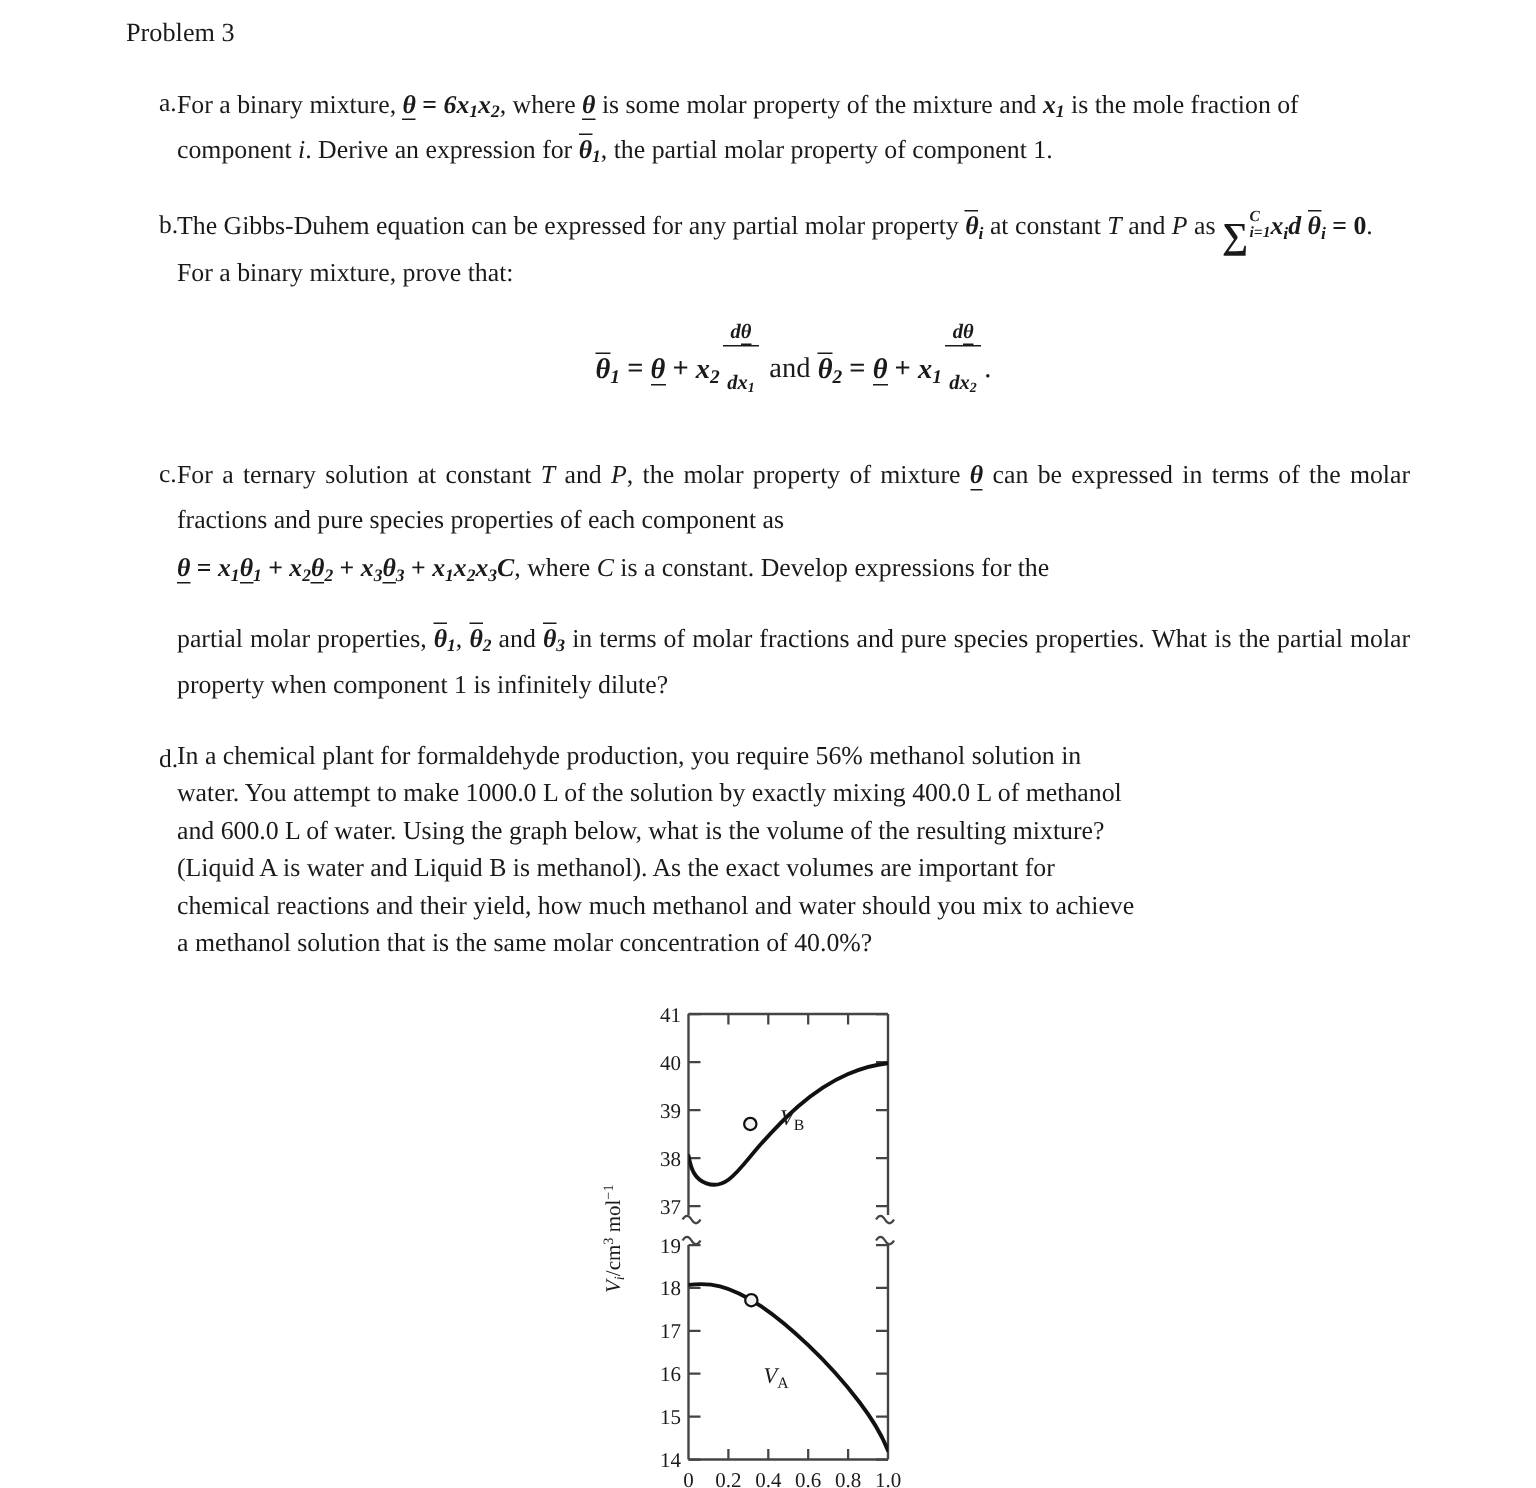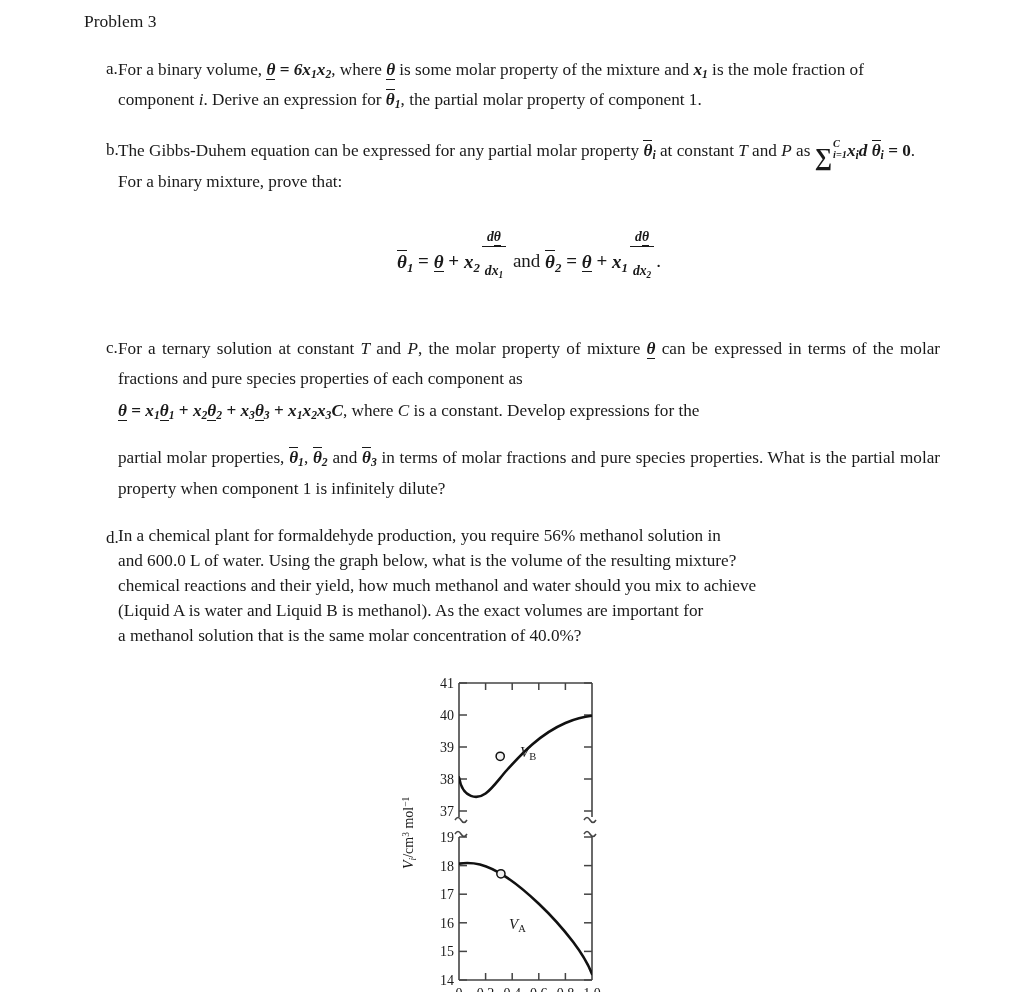--- a/index.html
+++ b/index.html
@@ -84,21 +84,21 @@
     padding-top: 1px;
     margin-top: 1px;
   }
 
   .frac {
     display: inline-block;
     vertical-align: -0.52em;
     text-align: center;
     font-size: 0.72em;
     line-height: 1.12;
-    margin: 16px 2px;
+    margin: 0 2px;
   }
   .frac .num { display: block; padding: 0 3px; }
   .frac .den { display: block; border-top: 1.3px solid #1a1a1a; padding: 16px 3px; }
 
   .sumop {
     display: inline-block;
     vertical-align: -0.30em;
     font-size: 1.42em;
     font-style: normal;
     line-height: 0.8;
@@ -154,21 +154,21 @@
 <div class="page">
 
   <h1 class="doc-title">Problem 3</h1>
 
   <ul class="items">
 
     <li class="item">
       <div class="item-marker">a.</div>
       <div class="item-body loose">
         <p>
-          <span>For a binary volume,</span>
+          <span>For a binary mixture,</span>
           <span class="math"><span class="uline mb">θ</span> <span class="mup mb">=</span> <span class="mb">6</span><span class="mb">x</span><sub class="mb">1</sub><span class="mb">x</span><sub class="mb">2</sub></span><span>,</span>
           <span>where</span>
           <span class="math uline mb">θ</span>
           <span>is some molar property of the mixture and</span>
           <span class="math mb"><span>x</span><sub>1</sub></span>
           <span>is</span>
           <span>the mole fraction of component</span>
           <span class="math mi">i</span><span>. Derive an expression for</span>
           <span class="math mb"><span class="obar">θ</span><sub>1</sub></span><span>, the partial molar property of</span>
           <span>component 1.</span>
@@ -232,23 +232,24 @@
           <span>in terms of molar fractions and pure species</span>
           <span>properties. What is the partial molar property when component 1 is infinitely dilute?</span>
         </p>
       </div>
     </li>
 
     <li class="item">
       <div class="item-marker">d.</div>
       <div class="item-body tight">
         <p>In a chemical plant for formaldehyde production, you require 56% methanol solution in</p>
+        <p>water. You attempt to make 1000.0 L of the solution by exactly mixing 400.0 L of methanol</p>
         <p>and 600.0 L of water.  Using the graph below, what is the volume of the resulting mixture?</p>
+        <p>(Liquid A is water and Liquid B is methanol).  As the exact volumes are important for</p>
         <p>chemical reactions and their yield, how much methanol and water should you mix to achieve</p>
-        <p>(Liquid A is water and Liquid B is methanol).  As the exact volumes are important for</p>
         <p>a methanol solution that is the same molar concentration of 40.0%?</p>
       </div>
     </li>
   </ul>
 
   <div class="figure-wrap">
     <div class="chart">
       <svg width="230" height="352" viewBox="0 0 230 352">
         <defs>
           <clipPath id="clipUpper">

